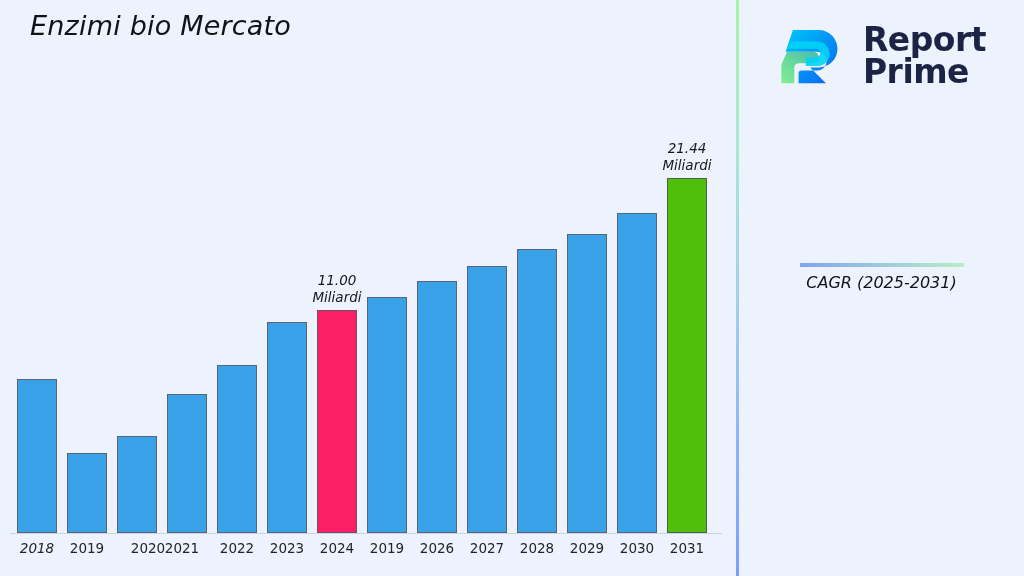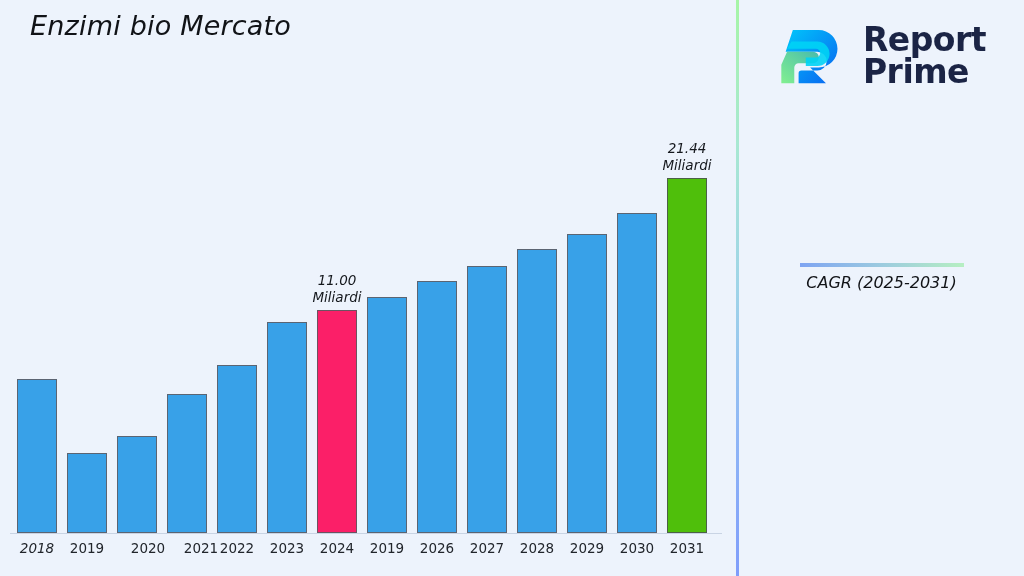--- a/index.html
+++ b/index.html
@@ -220,21 +220,21 @@
               <span class="lu">Miliardi</span>
             </div>
           </div>
         </div>
     </div>
 
     <div id="x-axis">
         <div class="x-tick" style="left: 17px; width: 40px; font-style: italic;">2018</div>
         <div class="x-tick" style="left: 67px; width: 40px;">2019</div>
         <div class="x-tick" style="left: 128px; width: 40px;">2020</div>
-        <div class="x-tick" style="left: 181px; width: 40px;">2021</div>
+        <div class="x-tick" style="left: 162px; width: 40px;">2021</div>
         <div class="x-tick" style="left: 217px; width: 40px;">2022</div>
         <div class="x-tick" style="left: 267px; width: 40px;">2023</div>
         <div class="x-tick" style="left: 317px; width: 40px;">2024</div>
         <div class="x-tick" style="left: 367px; width: 40px;">2019</div>
         <div class="x-tick" style="left: 417px; width: 40px;">2026</div>
         <div class="x-tick" style="left: 467px; width: 40px;">2027</div>
         <div class="x-tick" style="left: 517px; width: 40px;">2028</div>
         <div class="x-tick" style="left: 567px; width: 40px;">2029</div>
         <div class="x-tick" style="left: 617px; width: 40px;">2030</div>
         <div class="x-tick" style="left: 667px; width: 40px;">2031</div>

